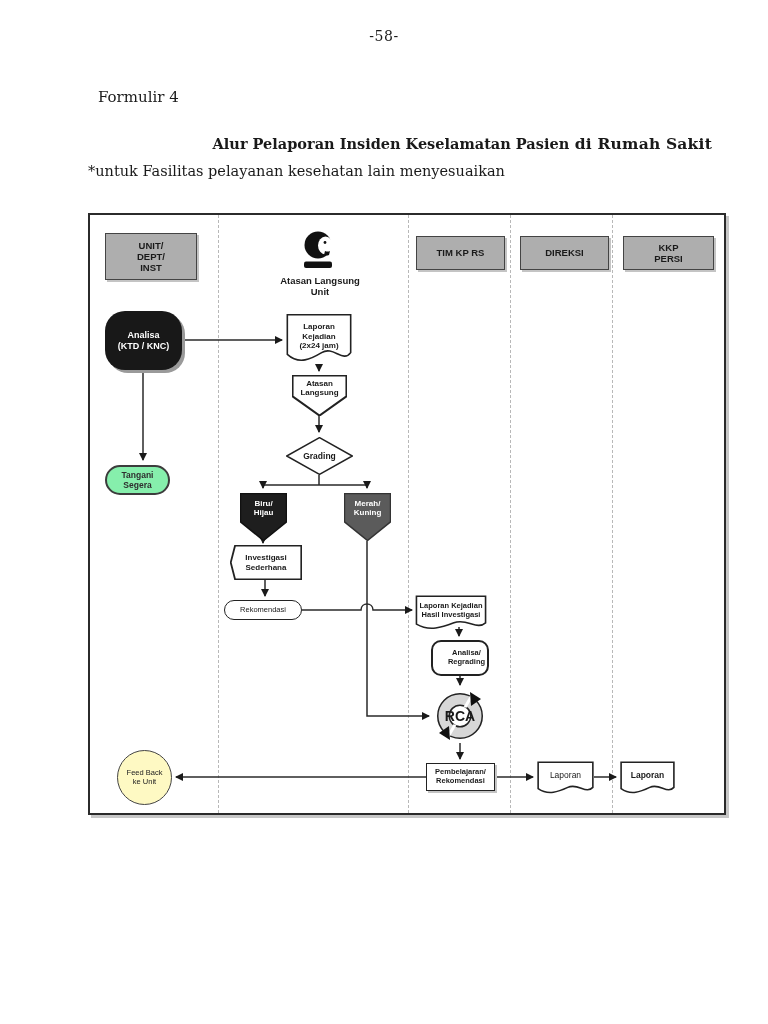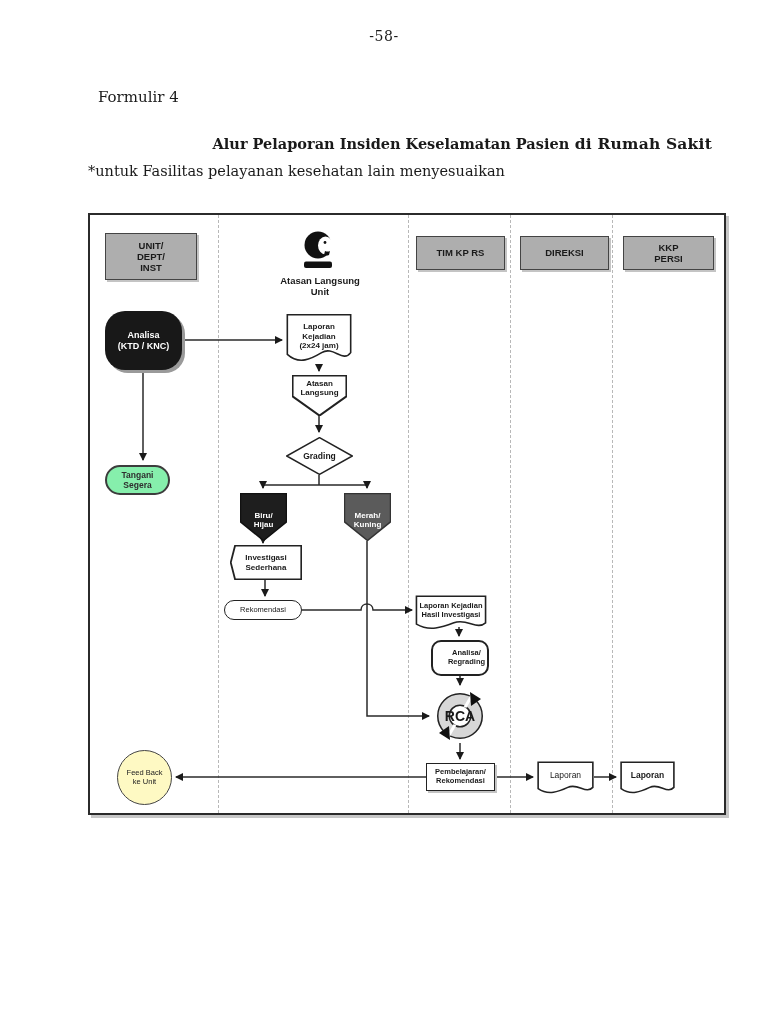--- a/index.html
+++ b/index.html
@@ -34,21 +34,21 @@
                font-size:9.5px;color:#1a1a1a;}
   .atasan-label{font-size:9.5px;}
 
   .insiden{background:#181818;color:#fff;border-radius:20px;font-size:9px;
            box-shadow:3px 3px 0 #9a9a9a;}
   .tangani{background:#86efac;border:2px solid #3c3c3c;border-radius:15px;
            font-size:8.5px;color:#2e2e2e;}
   .doc{font-size:8px;}
   .doc .lbl{padding-bottom:7px;}
   .pentagon-lbl{justify-content:flex-start;padding-top:4px;font-size:8px;}
-  .dark-pent{color:#fff;font-size:8px;justify-content:center;padding-top:6px;}
+  .dark-pent{color:#fff;font-size:8px;justify-content:flex-start;padding-top:6px;}
   .grading{font-size:8.5px;}
   .investigasi{font-size:8px;justify-content:center;}
   .rekomendasi{background:#fff;border:1.4px solid #222;border-radius:10px;
                font-size:7.5px;font-weight:normal;}
   .lkhi{font-size:7.5px;}
   .analisa{background:#fff;border:2px solid #222;border-radius:10px;font-size:7.5px;padding-left:13px;}
   .rca-node{font-size:14px;}
   .pembelajaran{background:#fff;border:1.6px solid #222;font-size:7.5px;
                 box-shadow:2px 2px 0 #c4c4c4;text-align:center;}
   .laporan1{font-size:8.5px;font-weight:normal;}

